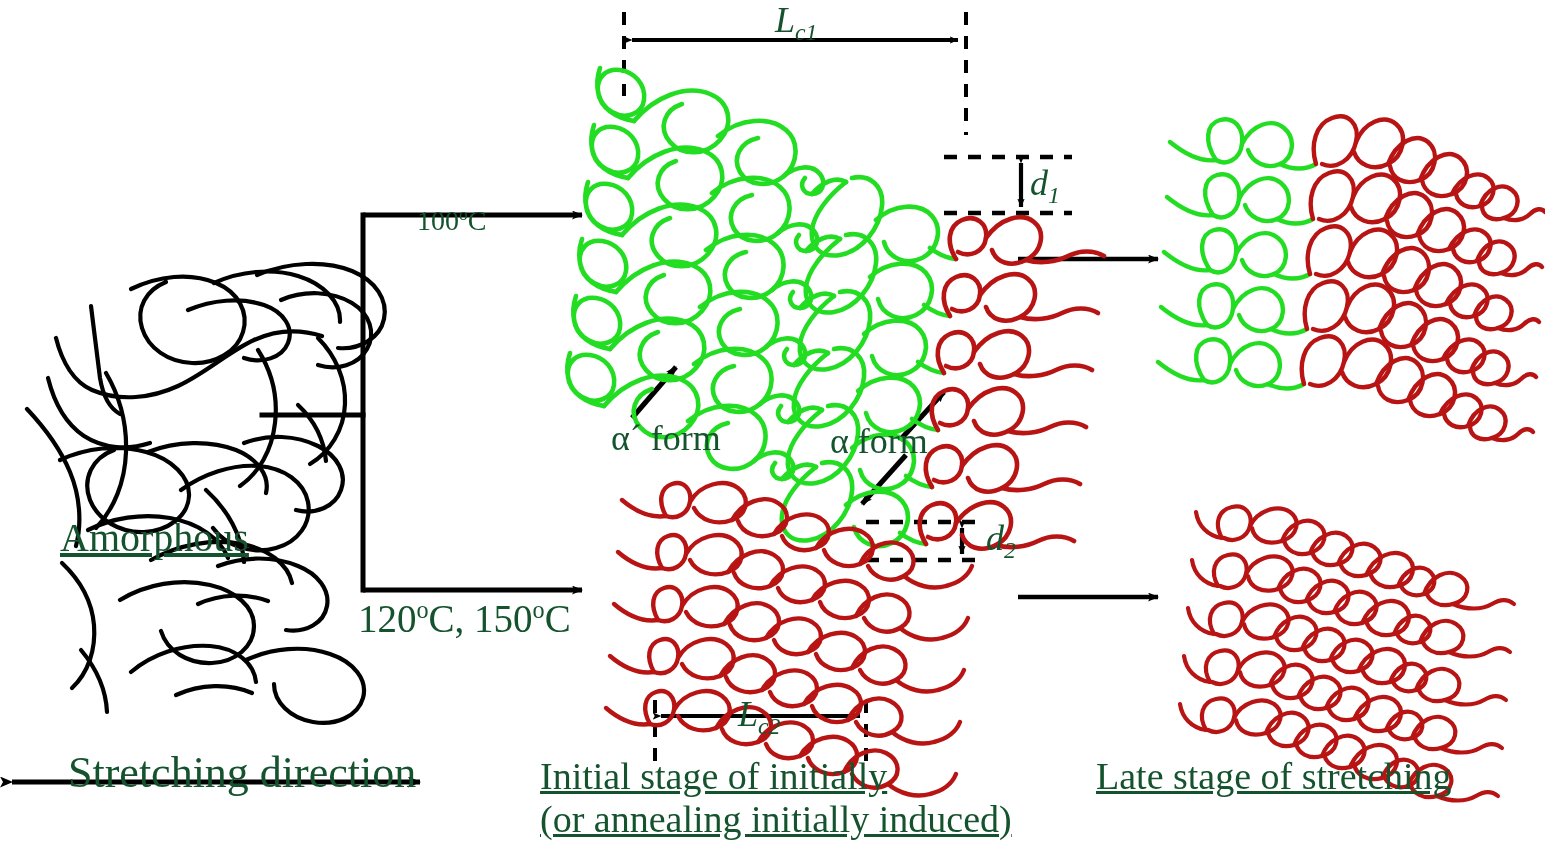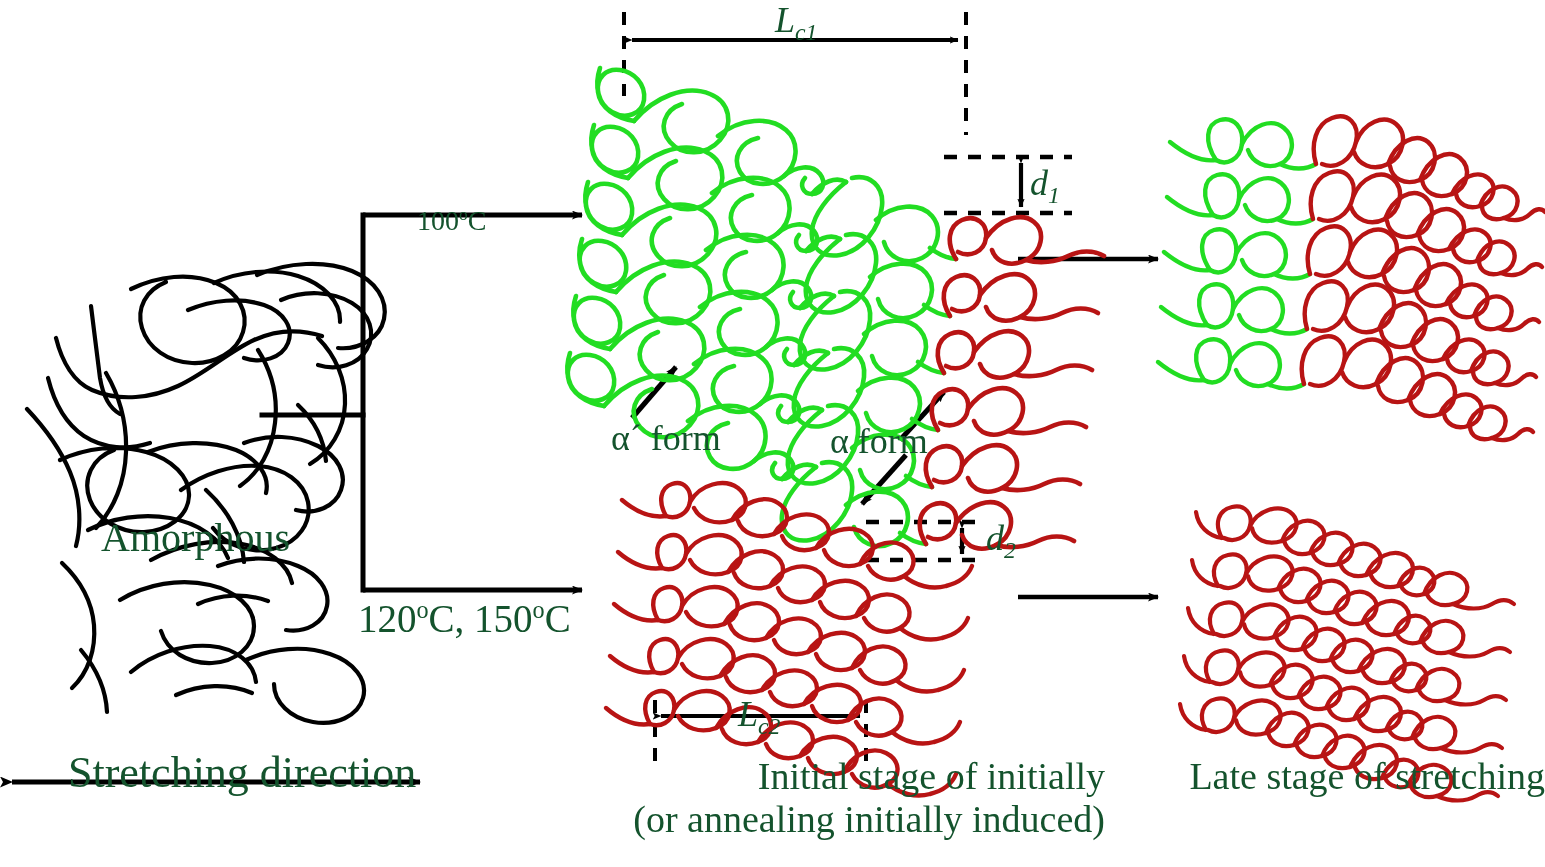--- a/index.html
+++ b/index.html
@@ -5,21 +5,21 @@
   html,body{margin:0;padding:0;background:#ffffff;}
   body{width:1545px;height:867px;overflow:hidden;
        font-family:"Liberation Serif","DejaVu Serif",serif;}
   #stage{position:relative;width:1545px;height:867px;background:#fff;}
   #stage svg{position:absolute;left:0;top:0;}
   .lbl{position:absolute;color:#14532d;white-space:nowrap;line-height:1.12;}
   .serif{font-family:"Liberation Serif","DejaVu Serif",serif;}
   .ital{font-style:italic;}
   .sup{font-size:0.62em;vertical-align:super;}
   .sub{font-size:0.66em;vertical-align:sub;font-style:italic;}
-  .ctr{text-align:right;}
+  .ctr{text-align:left;text-decoration:underline;}
 </style>
 </head>
 <body>
 
 <div id="stage">
 
 <svg width="1545" height="867" viewBox="0 0 1545 867">
   <defs>
     <marker id="ah" markerWidth="11" markerHeight="9" refX="10" refY="4.5" orient="auto" markerUnits="userSpaceOnUse">
       <path d="M0,0 L11,4.5 L0,9 L2.6,4.5 Z" fill="#000"></path>
@@ -641,15 +641,15 @@
 
 <div class="lbl serif" style="left:830px;top:421px;font-size:36px;text-align:right;">α form</div>
 
 <div class="lbl serif" style="left:68px;top:748px;font-size:44px;">Stretching direction</div>
 
 <div class="lbl serif ctr" style="left:540px;top:755px;width:565px;font-size:38px;">
   <div>Initial stage of  initially</div>
   <div>(or annealing initially induced)</div>
 </div>
 
-<div class="lbl serif ctr" style="left:1120px;top:755px;width:425px;font-size:38px;">Late stage of  stretching</div>
+<div class="lbl serif ctr" style="left:1096px;top:755px;width:425px;font-size:38px;">Late stage of  stretching</div>
 
 </div>
 
 </body></html>

